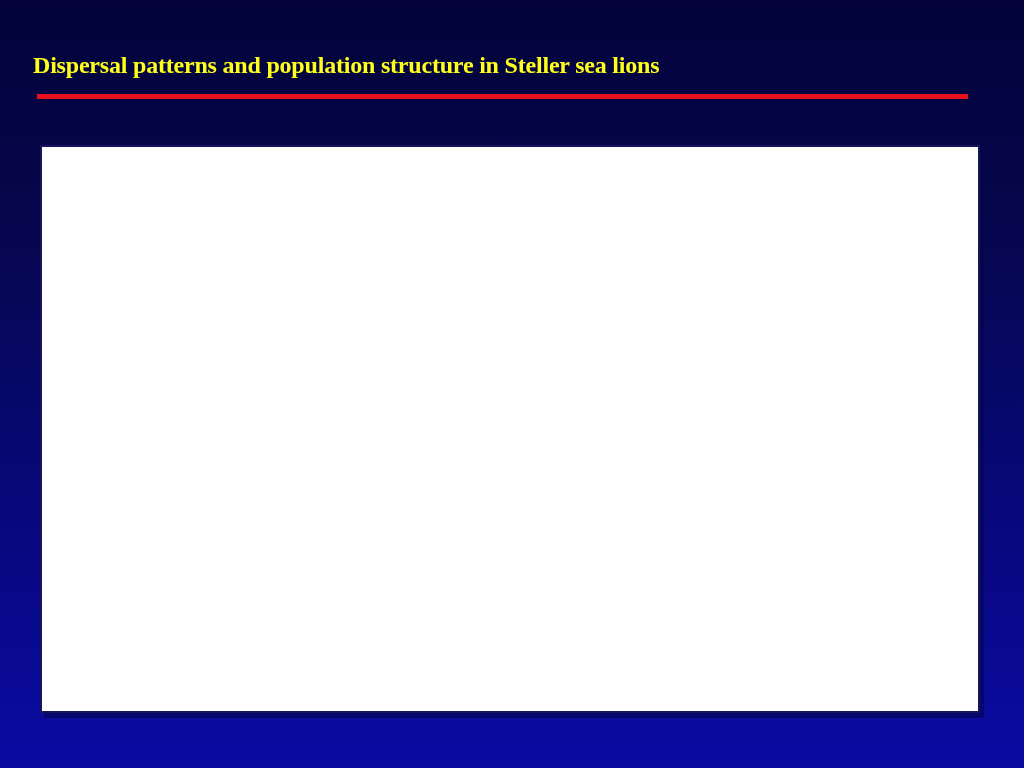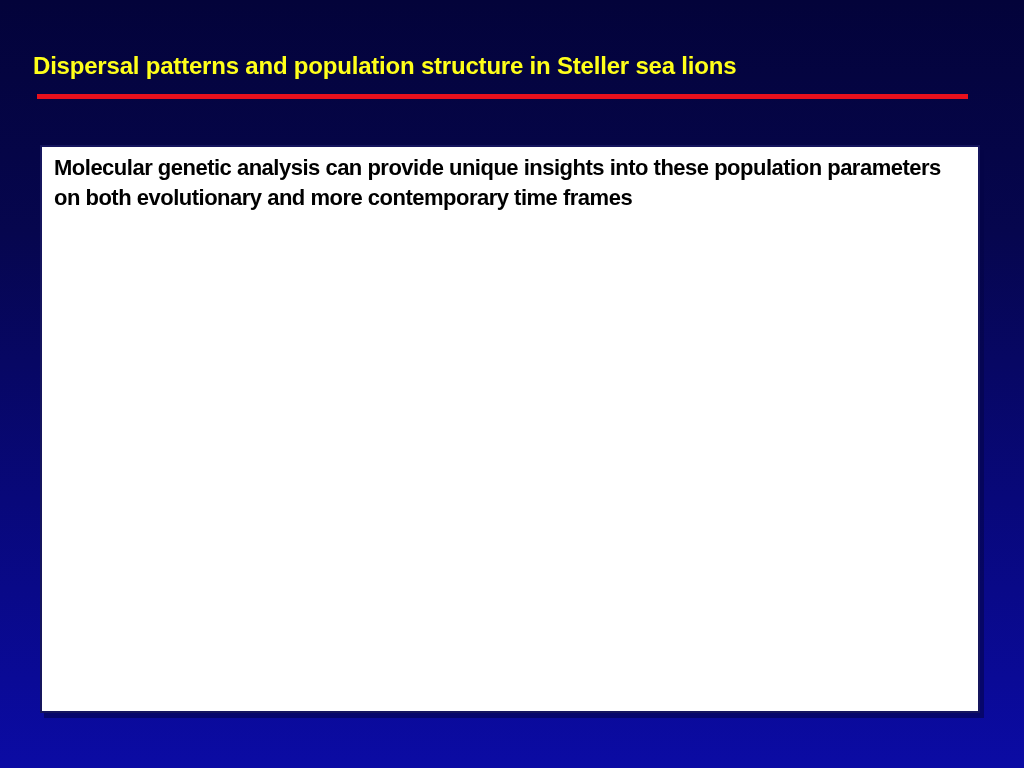--- a/index.html
+++ b/index.html
@@ -6,21 +6,21 @@
     margin: 0;
     padding: 0;
     background: #000;
   }
   .slide-canvas {
     position: relative;
     width: 1024px;
     height: 768px;
     overflow: hidden;
     background: linear-gradient(180deg, #03033a 0%, #06064e 30%, #08087a 65%, #0b0ba4 100%);
-    font-family: Liberation Sans, sans-serif;
+    font-family: Liberation Serif, serif;
   }
   .slide-title {
     position: absolute;
     left: 33px;
     top: 52px;
     width: 950px;
     color: #ffff1a;
     font-size: 24px;
     font-weight: bold;
     letter-spacing: -0.2px;
@@ -58,16 +58,15 @@
 </head>
 <body>
 
 <div class="slide-canvas">
 
   <div class="slide-title">Dispersal patterns and population structure in Steller sea lions</div>
 
   <div class="title-divider"></div>
 
   <div class="content-panel">
-    <p>Molecular genetic analysis can provide unique insights into these population parameters on both evolutionary and more contemporary time frames</p>
   </div>
 
 </div>
 
 </body></html>

